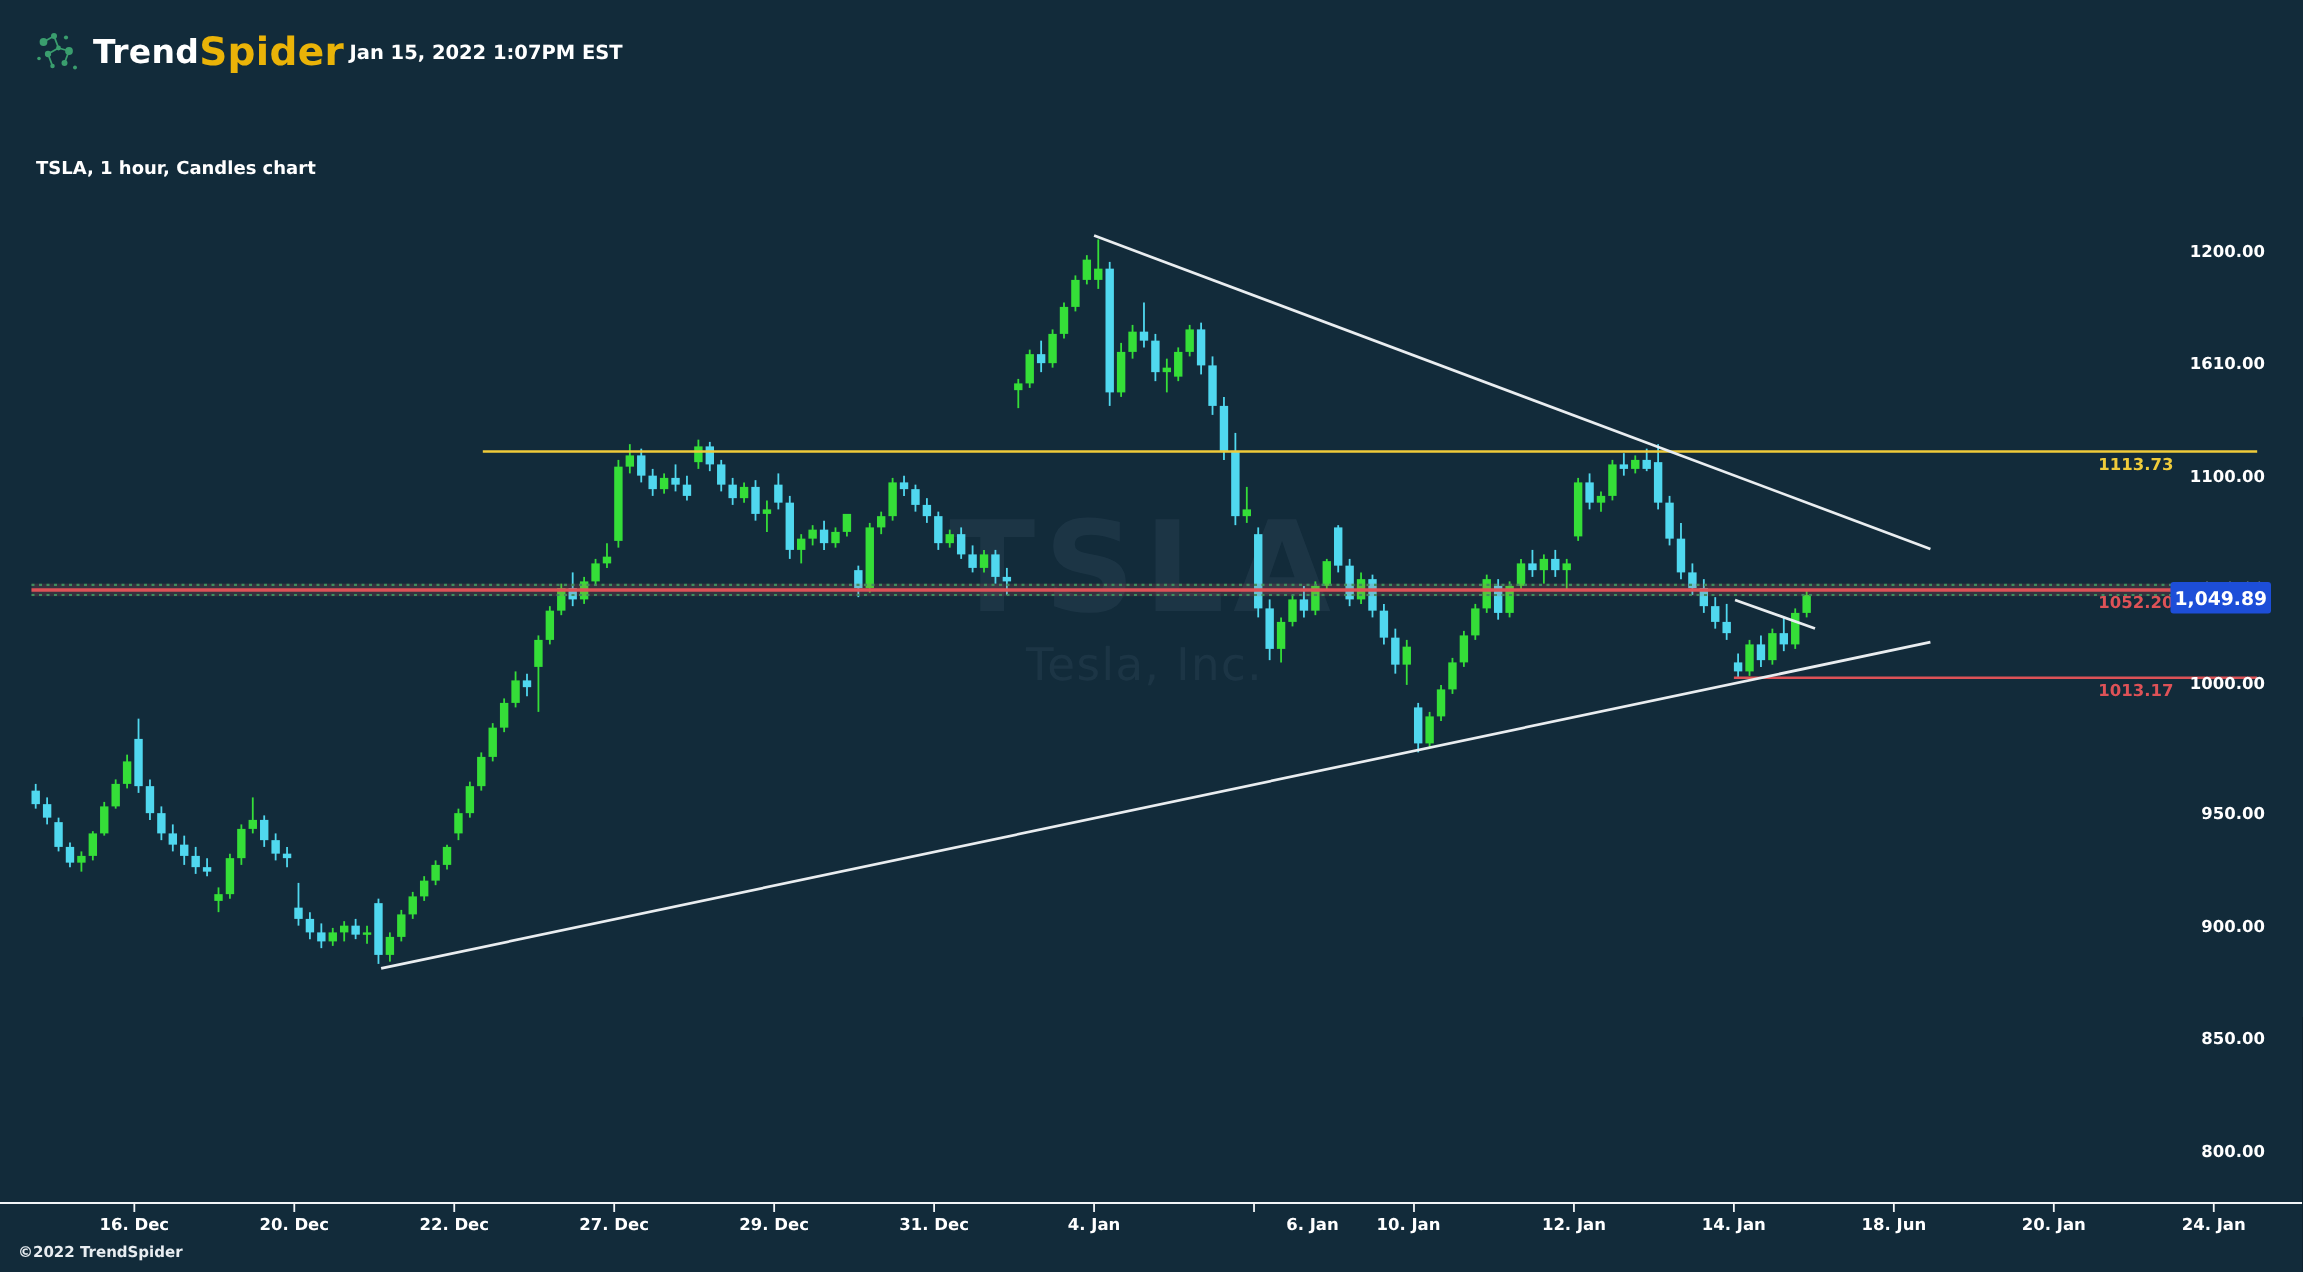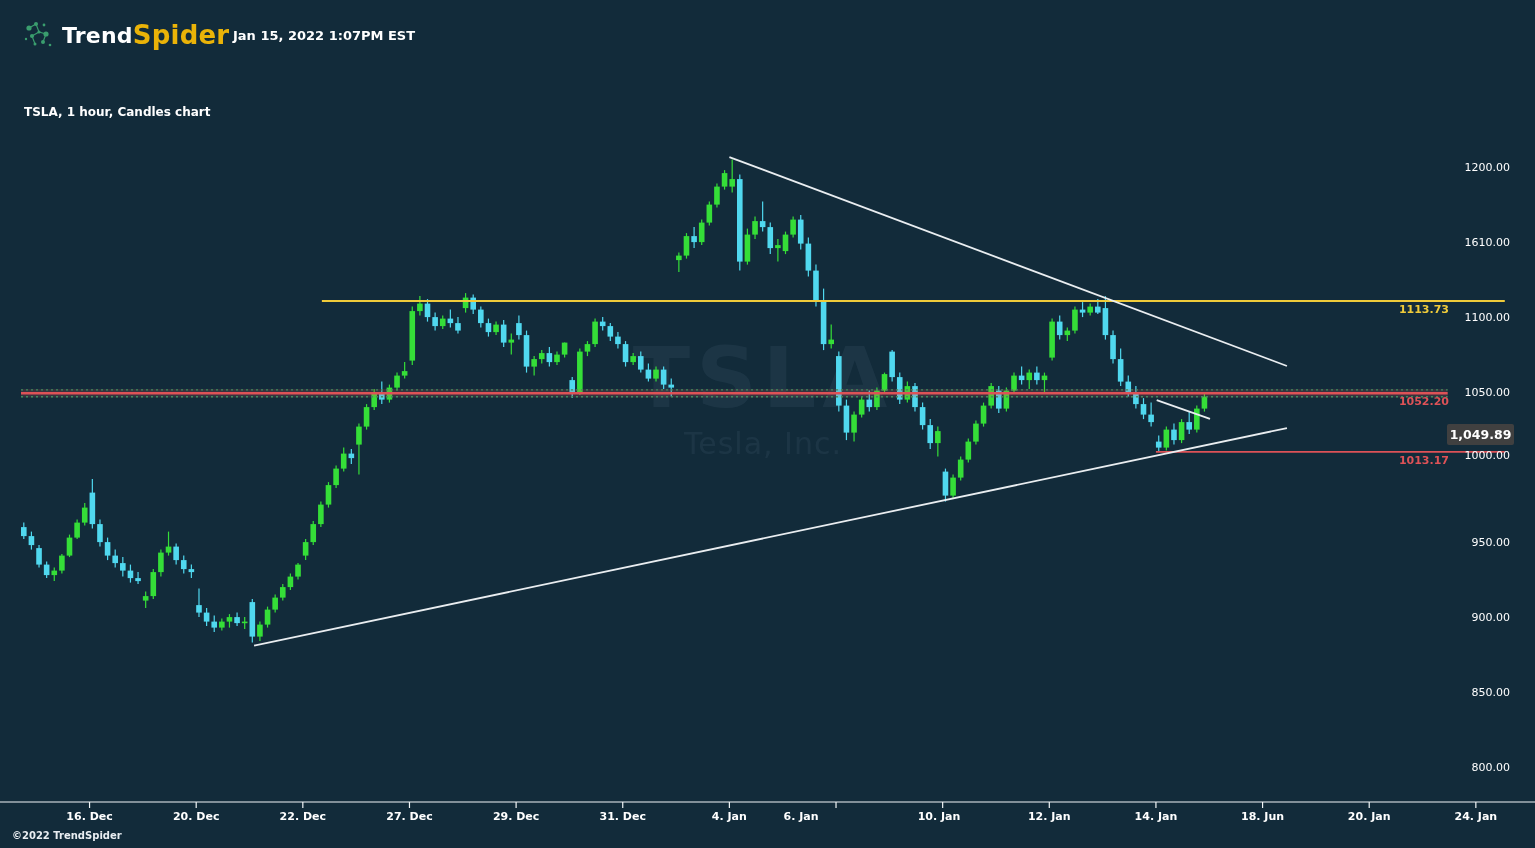--- a/index.html
+++ b/index.html
@@ -20,21 +20,21 @@
 
   
   .watermark{position:absolute;left:463px;top:336px;width:600px;text-align:center;pointer-events:none;}
   .wm-symbol{font-size:84px;font-weight:700;letter-spacing:6px;color:rgba(175,202,222,0.07);line-height:1;}
   .wm-company{font-size:30px;font-weight:400;letter-spacing:1px;color:rgba(175,202,222,0.07);margin-top:6px;}
 
   
   #plot{position:absolute;left:0;top:0;}
 
   
-  .ylab{position:absolute;width:70px;text-align:right;font-size:11px;font-weight:400;color:#ffffff;line-height:12px;right:25px;}
+  .ylab{position:absolute;width:70px;text-align:right;font-size:11px;font-weight:700;color:#ffffff;line-height:12px;right:25px;}
   .xlab{position:absolute;width:64px;text-align:center;font-size:11px;font-weight:700;color:#ffffff;top:810px;line-height:13px;}
   .lvlab{position:absolute;width:70px;text-align:right;font-size:11px;font-weight:700;line-height:12px;right:86px;}
   .badge{position:absolute;left:1447px;width:67px;height:21px;border-radius:2px;
          display:flex;align-items:center;justify-content:center;
          font-size:12.5px;font-weight:700;color:#ffffff;}
   .copyright{position:absolute;left:12px;top:830px;font-size:10px;font-weight:700;color:#E8EDF1;}
 </style>
 </head>
 <body>
 
@@ -432,27 +432,27 @@
       <div class="lvlab" style="top: 454.845px; color: rgb(221, 82, 87);">1013.17</div>
     </div>
   <div id="xlabels">
       <div class="xlab" style="left: 57.553px;">16. Dec</div>
       <div class="xlab" style="left: 164.191px;">20. Dec</div>
       <div class="xlab" style="left: 270.829px;">22. Dec</div>
       <div class="xlab" style="left: 377.467px;">27. Dec</div>
       <div class="xlab" style="left: 484.105px;">29. Dec</div>
       <div class="xlab" style="left: 590.743px;">31. Dec</div>
       <div class="xlab" style="left: 697.381px;">4. Jan</div>
-      <div class="xlab" style="left: 769px;">6. Jan</div>
+      <div class="xlab" style="left: 843px;">6. Jan</div>
       <div class="xlab" style="left: 907px;">10. Jan</div>
       <div class="xlab" style="left: 1017.29px;">12. Jan</div>
       <div class="xlab" style="left: 1123.93px;">14. Jan</div>
       <div class="xlab" style="left: 1230.57px;">18. Jun</div>
       <div class="xlab" style="left: 1337.21px;">20. Jan</div>
       <div class="xlab" style="left: 1443.85px;">24. Jan</div>
     </div>
 
-  <div class="badge" id="badge" style="top: 387.765px; background: #404040; margin-top: 36px;">
+  <div class="badge" id="badge" style="top: 387.765px; background: #1d4ed8;">
     <span>1,049.89</span>
   </div>
 
   <div class="copyright">©2022 TrendSpider</div>
 </div>
 
 </body></html>

